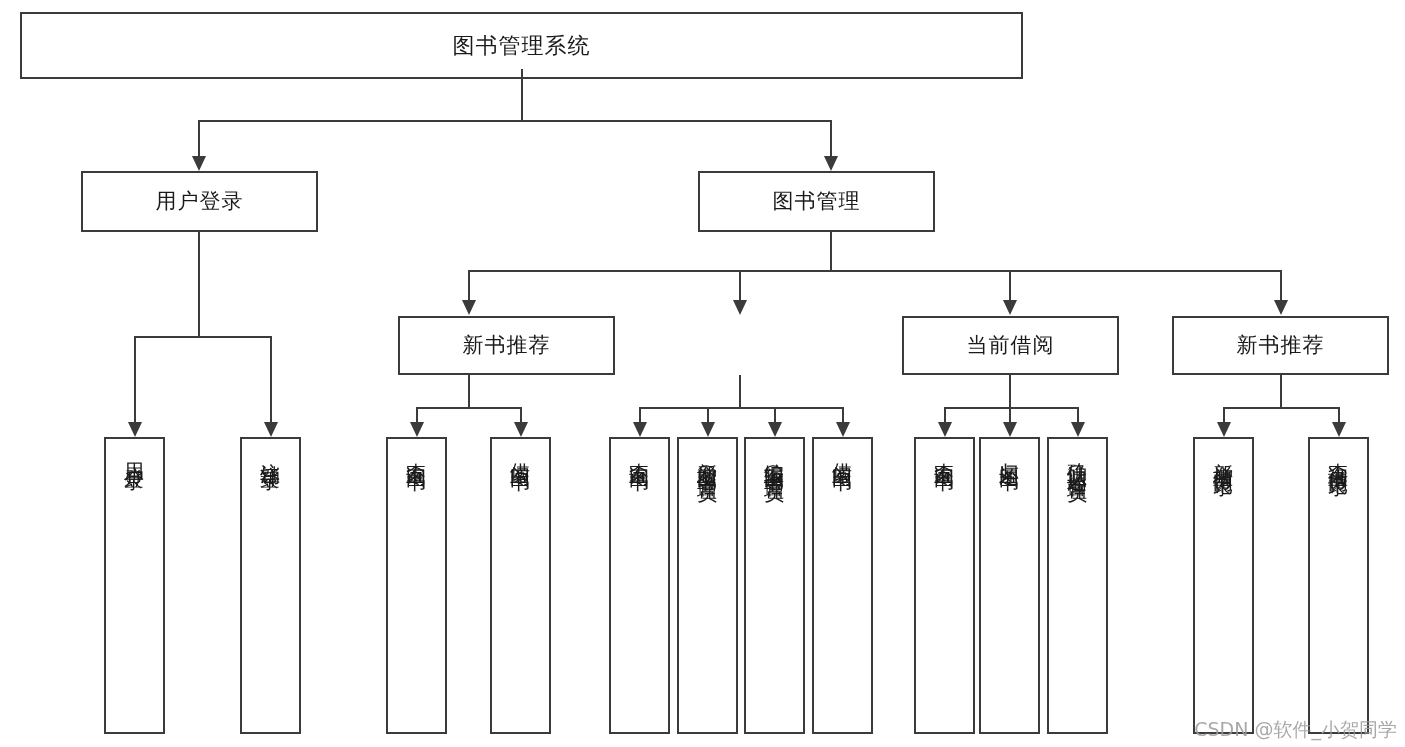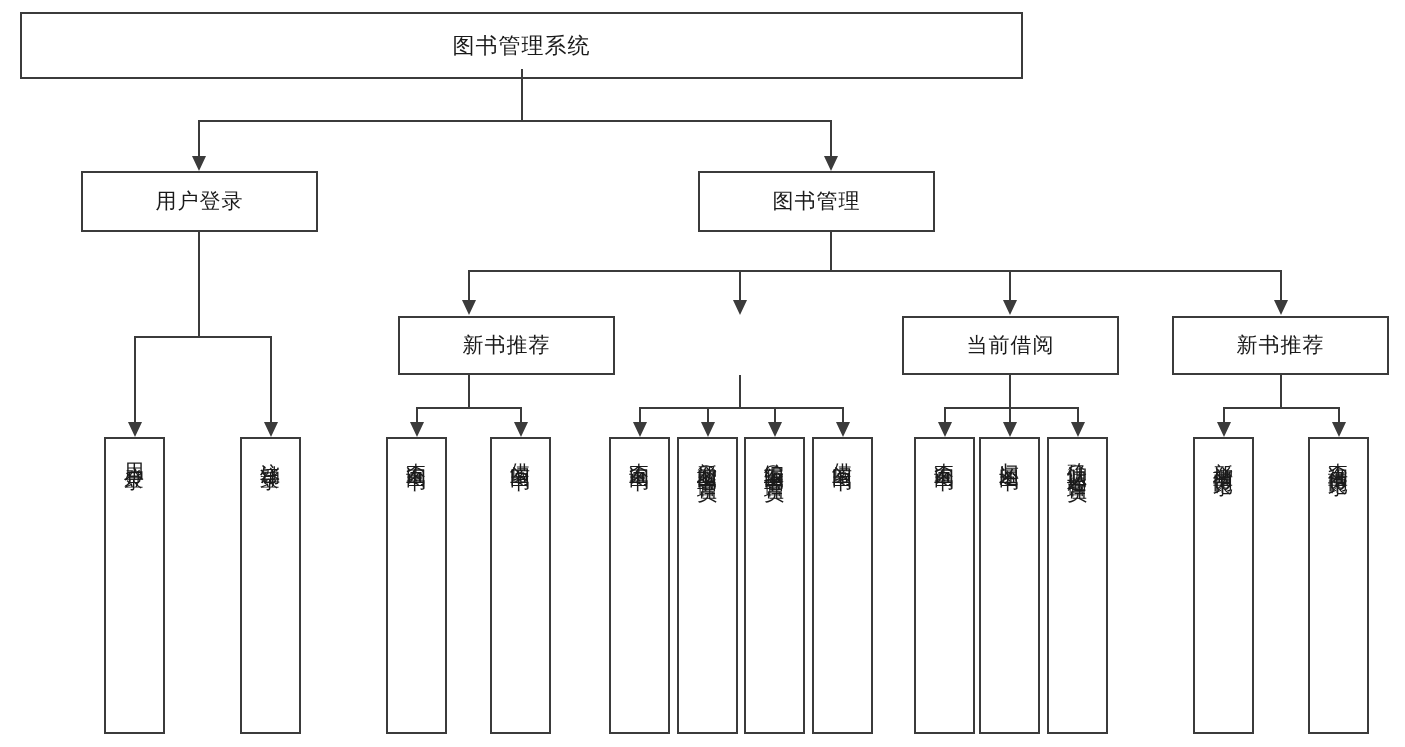--- a/index.html
+++ b/index.html
@@ -211,14 +211,15 @@
     <span class="node-label">确认归还（管理员）</span>
   </div>
 
   <div class="node vert" style="left:1193px; top:437px; width:61px; height:297px;">
     <span class="node-label">新增借阅记录</span>
   </div>
   <div class="node vert" style="left:1308px; top:437px; width:61px; height:297px;">
     <span class="node-label">查询借阅记录</span>
   </div>
 
+  <div id="watermark">CSDN @软件_小贺同学</div>
 
 </div>
 
 </body></html>

